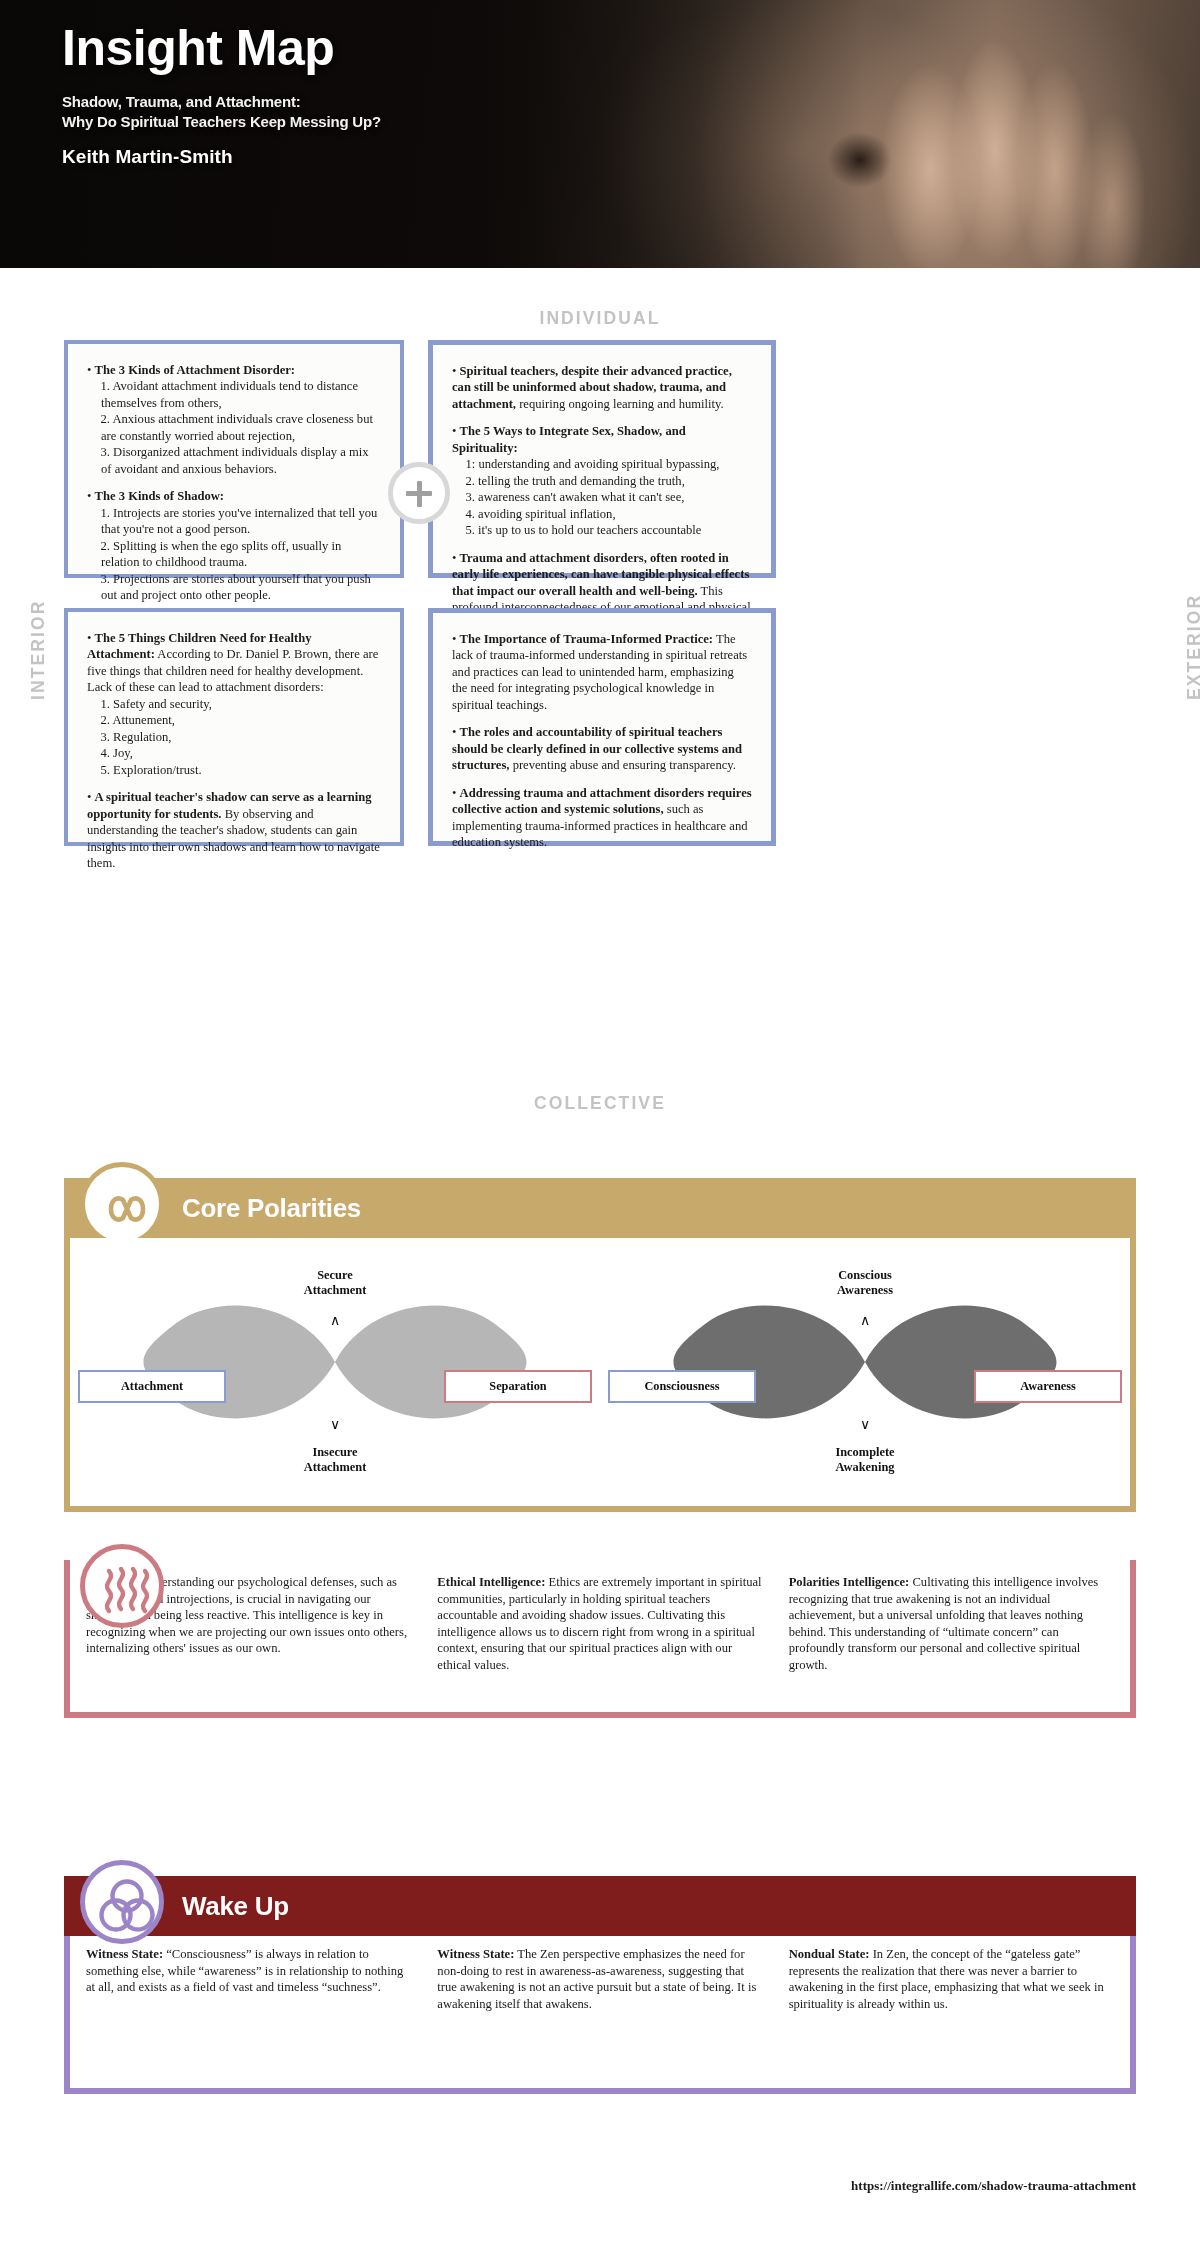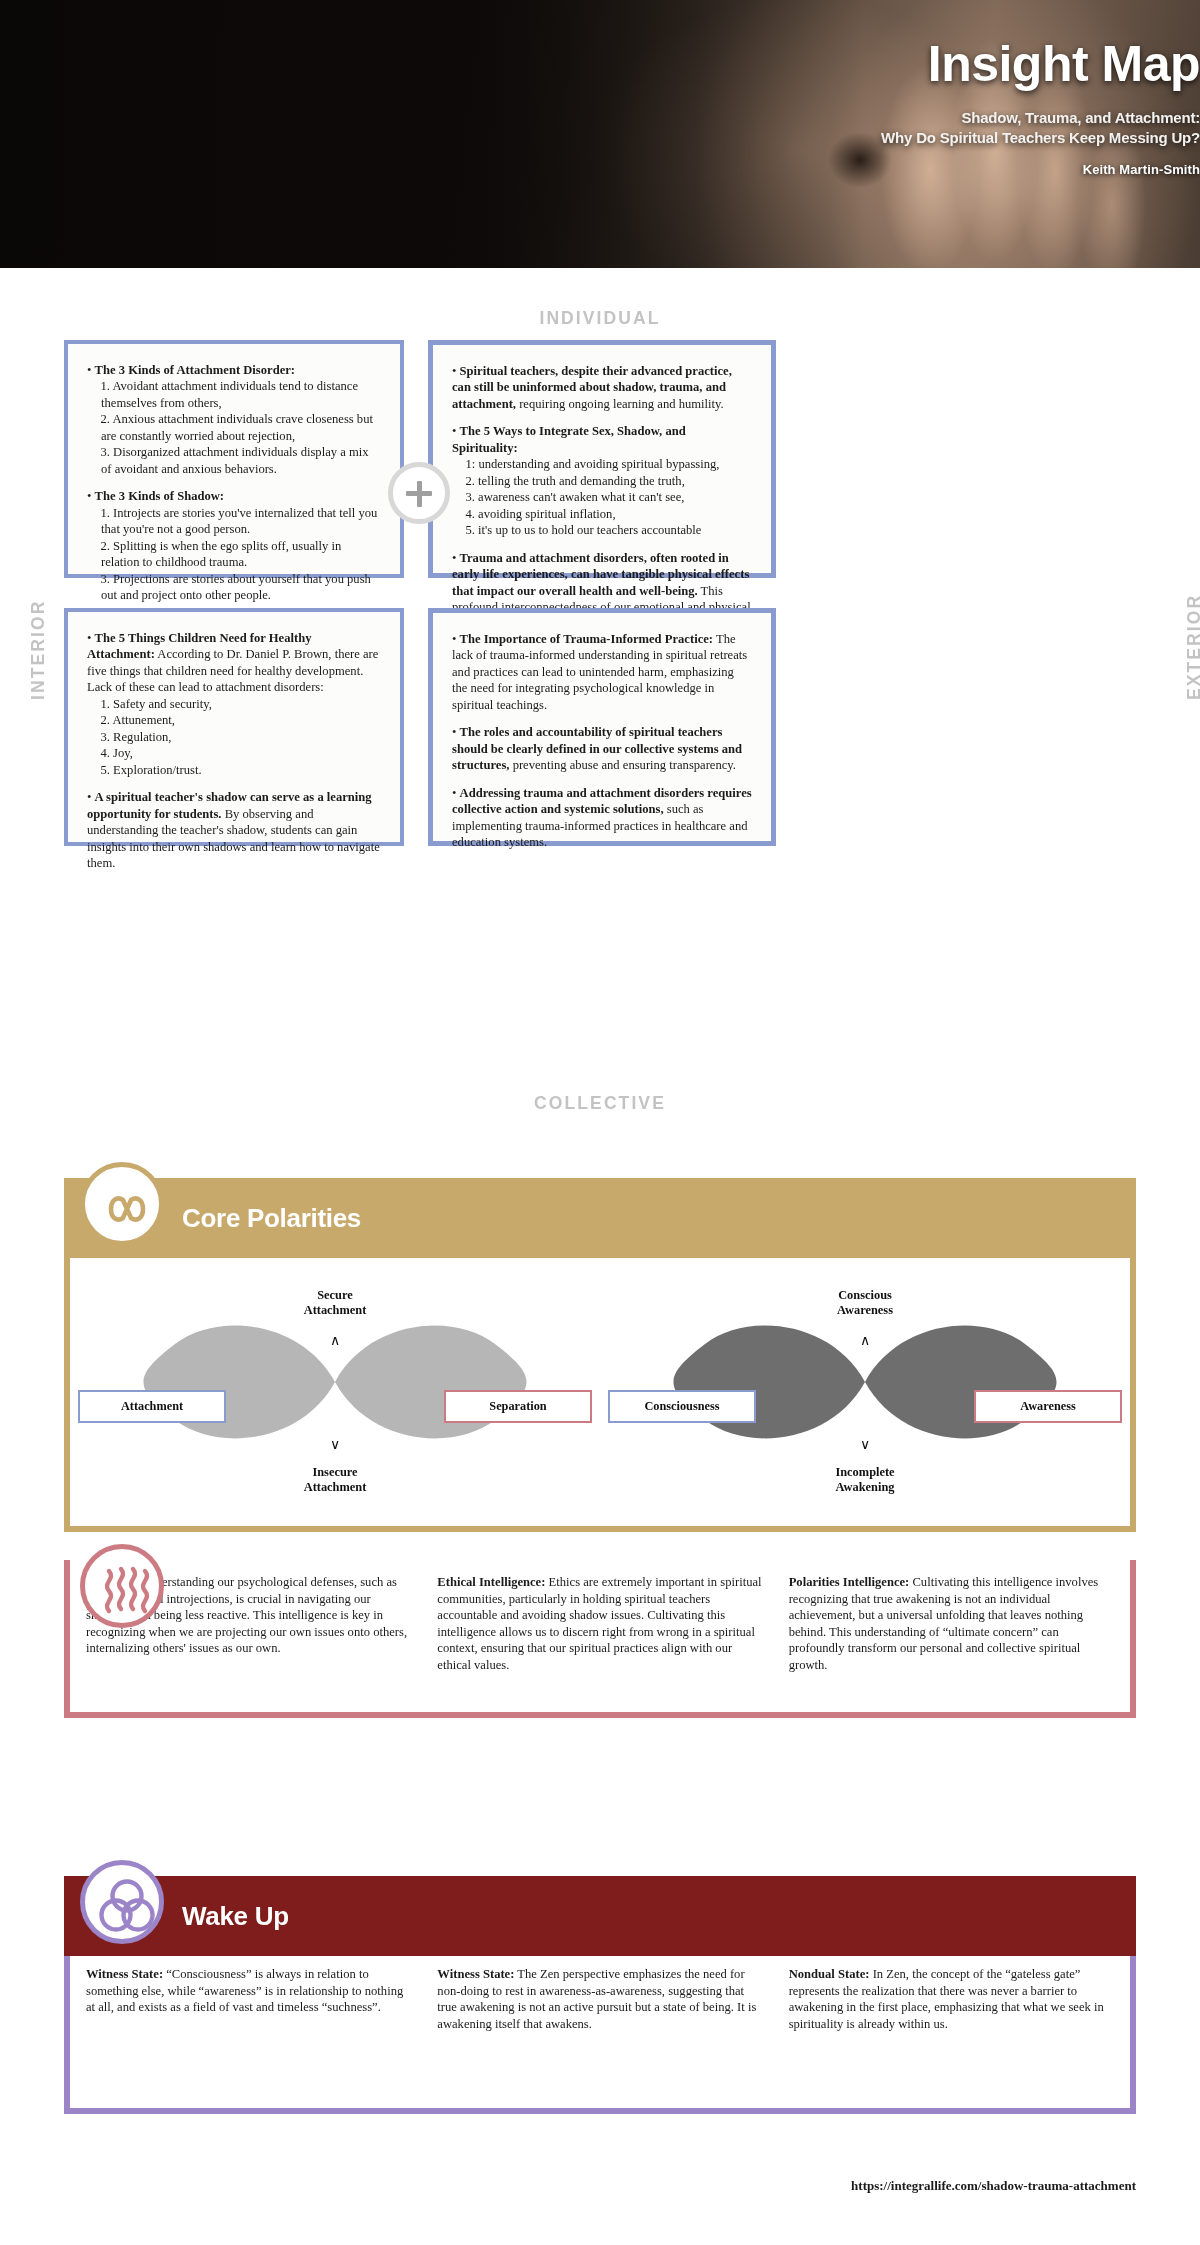--- a/index.html
+++ b/index.html
@@ -32,36 +32,36 @@
       radial-gradient(ellipse 80px 170px at 930px 170px, rgba(226,191,164,0.75), rgba(0,0,0,0) 62%),
       radial-gradient(ellipse 70px 180px at 995px 150px, rgba(229,195,168,0.7), rgba(0,0,0,0) 62%),
       radial-gradient(ellipse 62px 175px at 1055px 170px, rgba(222,186,158,0.65), rgba(0,0,0,0) 62%),
       radial-gradient(ellipse 55px 150px at 1112px 205px, rgba(213,176,148,0.55), rgba(0,0,0,0) 62%),
       radial-gradient(ellipse 46px 40px at 860px 160px, rgba(22,14,10,0.85), rgba(0,0,0,0) 70%);
   }
   .hero-fade {
     position:absolute; inset:0;
     background: linear-gradient(90deg, rgba(10,8,7,0.98) 0%, rgba(12,9,8,0.96) 40%, rgba(14,11,9,0.55) 58%, rgba(0,0,0,0) 72%);
   }
-  .hero-text { position: relative; padding: 38px 0 0 62px; text-align: right; }
+  .hero-text { position: relative; padding: 22px 0 0 62px; }
   .hero-title {
     color:#fff; font-family:"Liberation Sans", sans-serif;
     font-weight:bold; font-size:50px; letter-spacing:-0.5px; line-height:1.04;
     text-shadow: 0 2px 6px rgba(0,0,0,0.8);
   }
   .hero-sub {
     margin-top:18px; color:#f4f2f0;
     font-family:"Liberation Sans", sans-serif; font-weight:bold;
     font-size:15px; line-height:1.32; letter-spacing:-0.2px;
     text-shadow: 0 2px 6px rgba(0,0,0,0.85);
   }
   .hero-author {
     margin-top:14px; color:#ffffff;
     font-family:"Liberation Sans", sans-serif; font-weight:bold;
-    font-size:13px; letter-spacing:0.1px;
+    font-size:19px; letter-spacing:0.1px;
     text-shadow: 0 1px 5px rgba(0,0,0,0.9);
   }
 
   
   .qmap { position: relative; width: 1200px; height: 610px; }
   .axis-label {
     position:absolute; color:#c3c3c3;
     font-family:"Liberation Sans", sans-serif; font-weight:bold;
     font-size:17.5px; letter-spacing:2.1px;
   }
@@ -104,21 +104,21 @@
   }
   .plus-badge::before, .plus-badge::after {
     content:""; position:absolute; background:#9f9f9f; border-radius:1px;
   }
   .plus-badge::before { left:13px; top:24px; width:26px; height:5px; }
   .plus-badge::after  { left:23.5px; top:13.5px; width:5px; height:26px; }
 
   
   .panel { position:absolute; left:64px; width: 1072px; }
   .panel-bar {
-    height: 80px; display:flex; align-items:center;
+    height: 60px; display:flex; align-items:center;
     padding-left: 118px;
   }
   .panel-bar .ptitle {
     color:#fff; font-family:"Liberation Sans", sans-serif; font-weight:bold;
     font-size:26px; letter-spacing:-0.3px;
   }
   .panel-icon {
     position:absolute; left: 16px; top: -16px;
     width: 84px; height: 84px; border-radius:50%;
     background:#fff;

